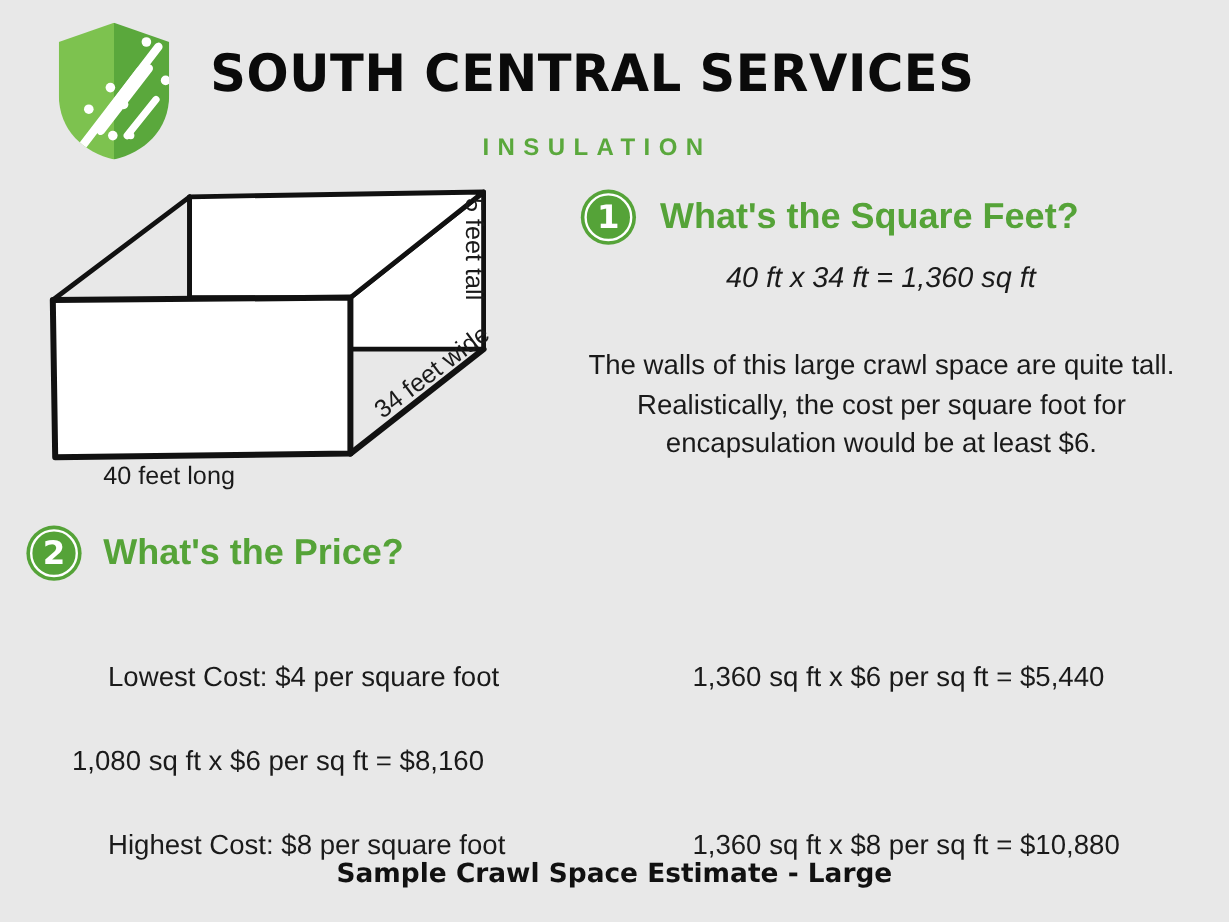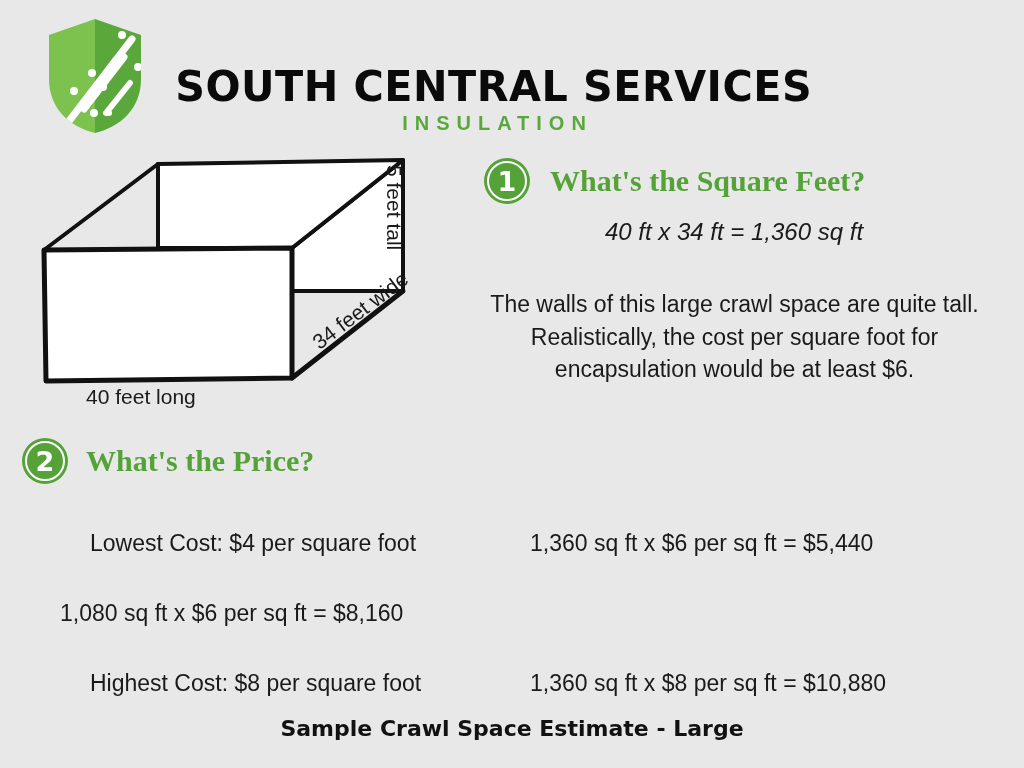--- a/index.html
+++ b/index.html
@@ -54,21 +54,21 @@
     color: #0a0a0a;
     transform: scaleX(0.96);
     white-space: nowrap;
   }
   .brand-sub {
     font-family: "Liberation Sans", sans-serif;
     font-size: 20px;
     font-weight: 700;
     letter-spacing: 7px;
     color: #5aa83c;
-    margin-top: 4px;
+    margin-top: 28px;
     text-indent: 7px;
     white-space: nowrap;
   }
 
   
   .diagram {
     position: absolute;
     left: 8px;
     top: 145px;
     width: 470px;
@@ -118,21 +118,21 @@
   .badge-num {
     position: relative;
     z-index: 2;
     font-family: "DejaVu Sans", sans-serif;
     font-size: 27px;
     font-weight: 700;
     color: #ffffff;
     line-height: 1;
   }
   .step-title {
-    font-family: Liberation Serif, serif;
+    font-family: Liberation Sans, sans-serif;
     font-size: 30px;
     font-weight: 700;
     color: #55a338;
     white-space: nowrap;
   }
 
   .step1 {
     position: absolute;
     left: 484px;
     top: 158px;
@@ -172,22 +172,23 @@
 
   
   .price-table {
     position: absolute;
     left: 60px;
     top: 508px;
     width: 950px;
   }
   .price-row {
     display: flex;
-    align-items: center;
+    align-items: flex-end;
     height: 70px;
+    gap: 47px;
   }
   .price-label {
     width: 470px;
     padding-left: 30px;
     font-size: 23px;
     color: #1a1a1a;
     box-sizing: border-box;
   }
   .price-calc {
     flex: 1;

